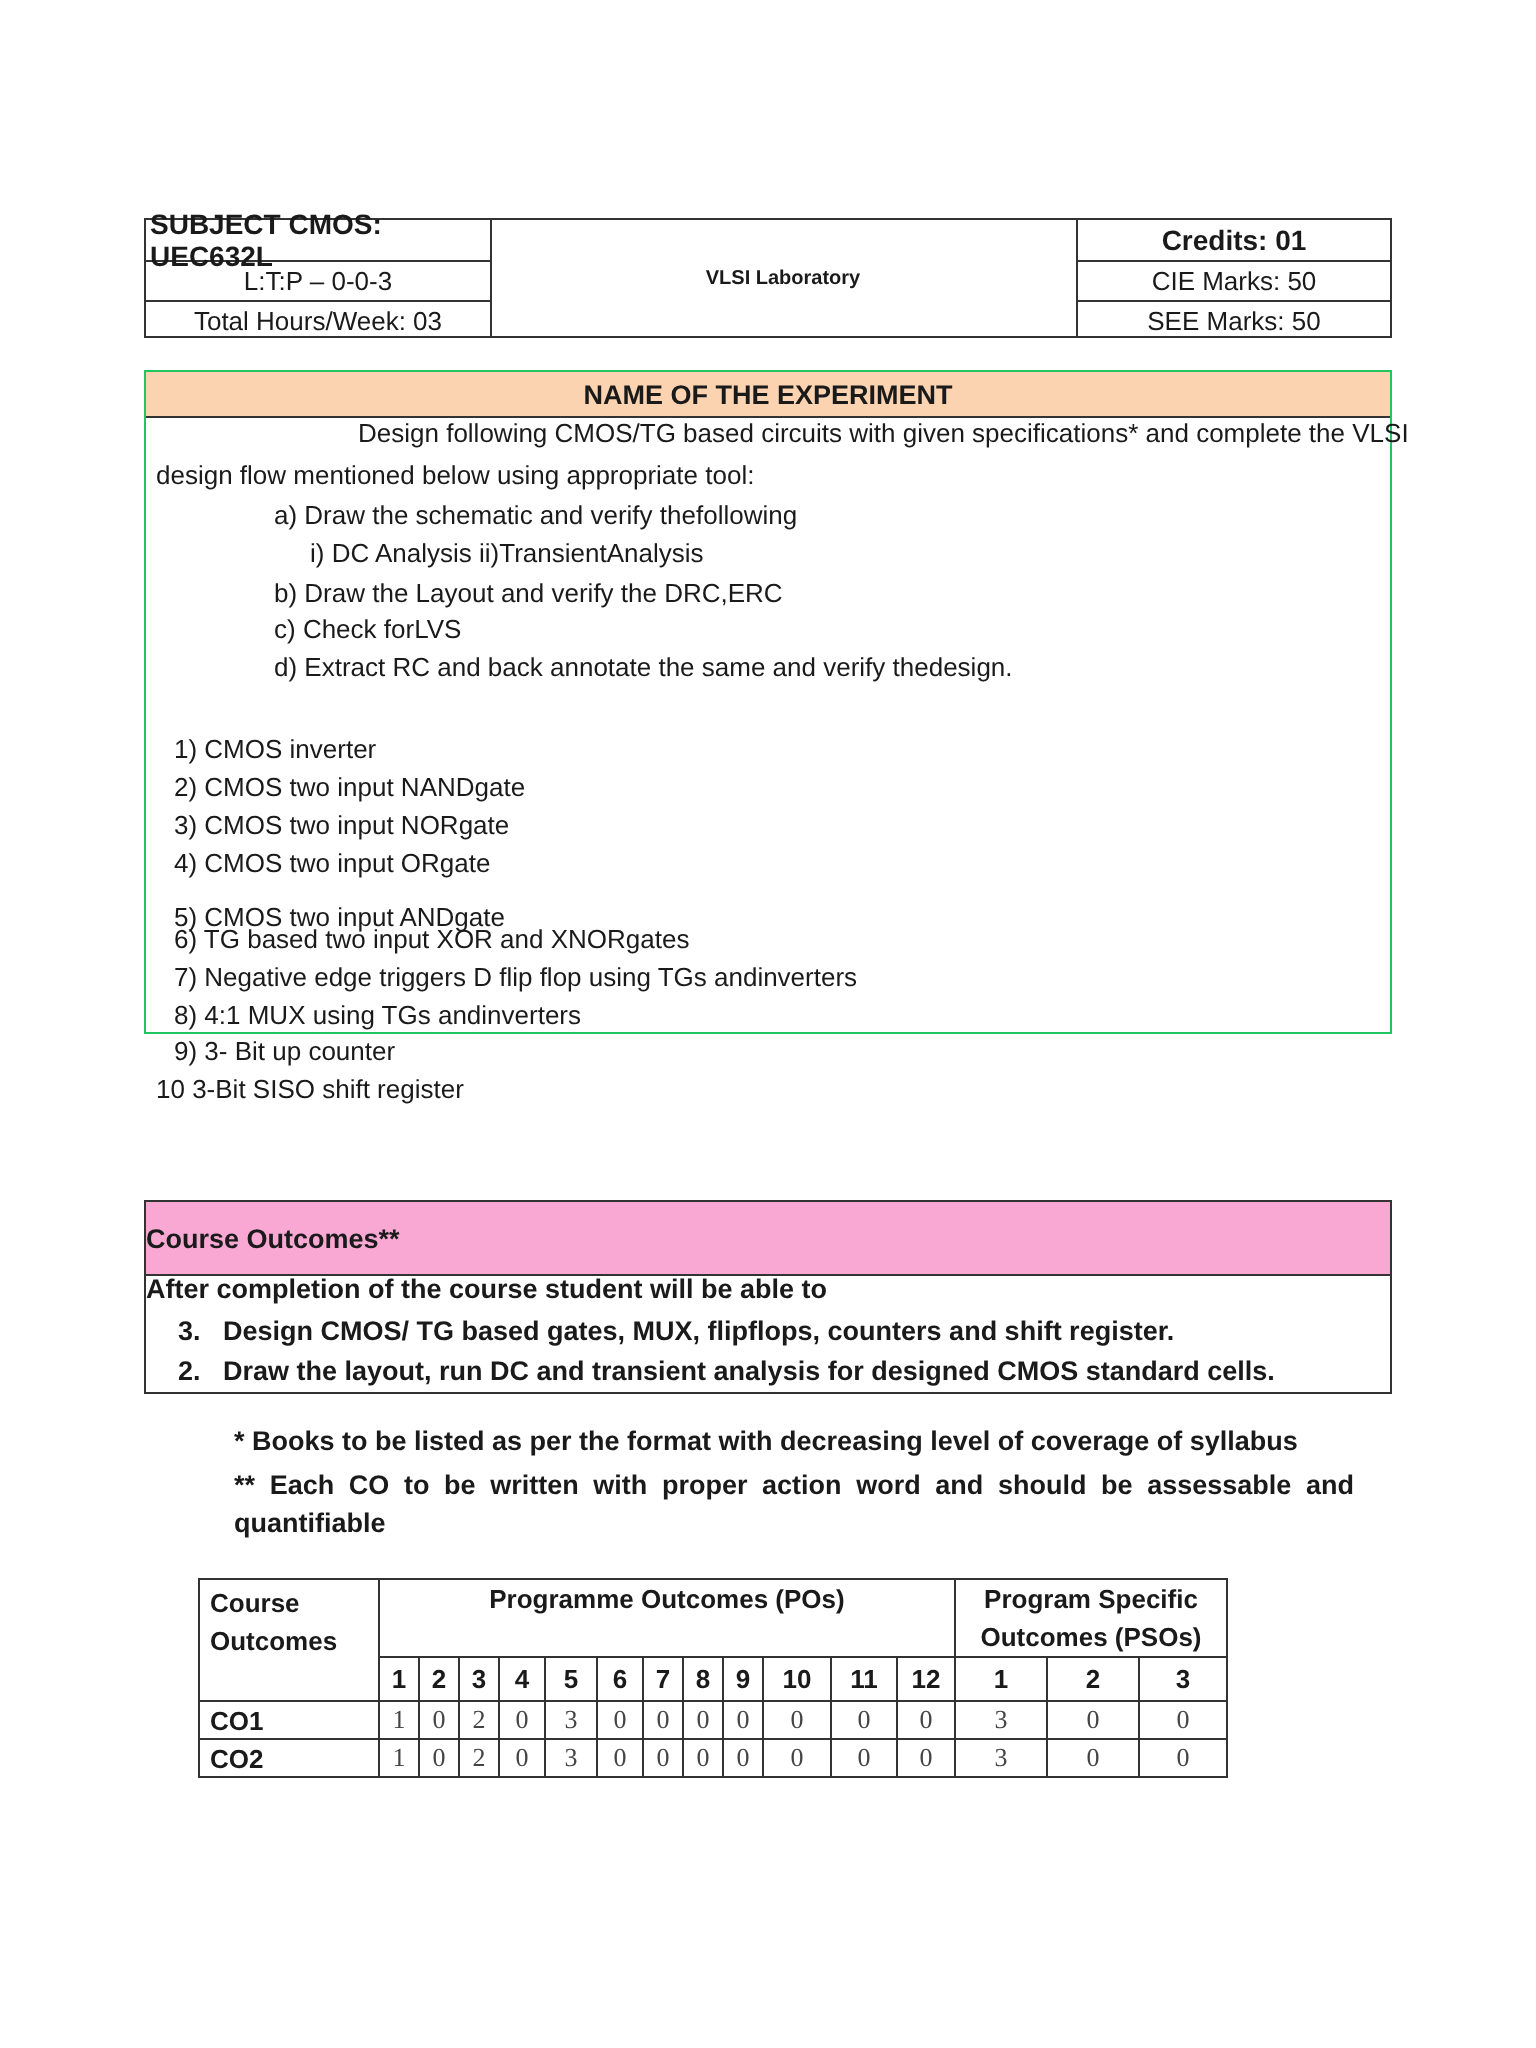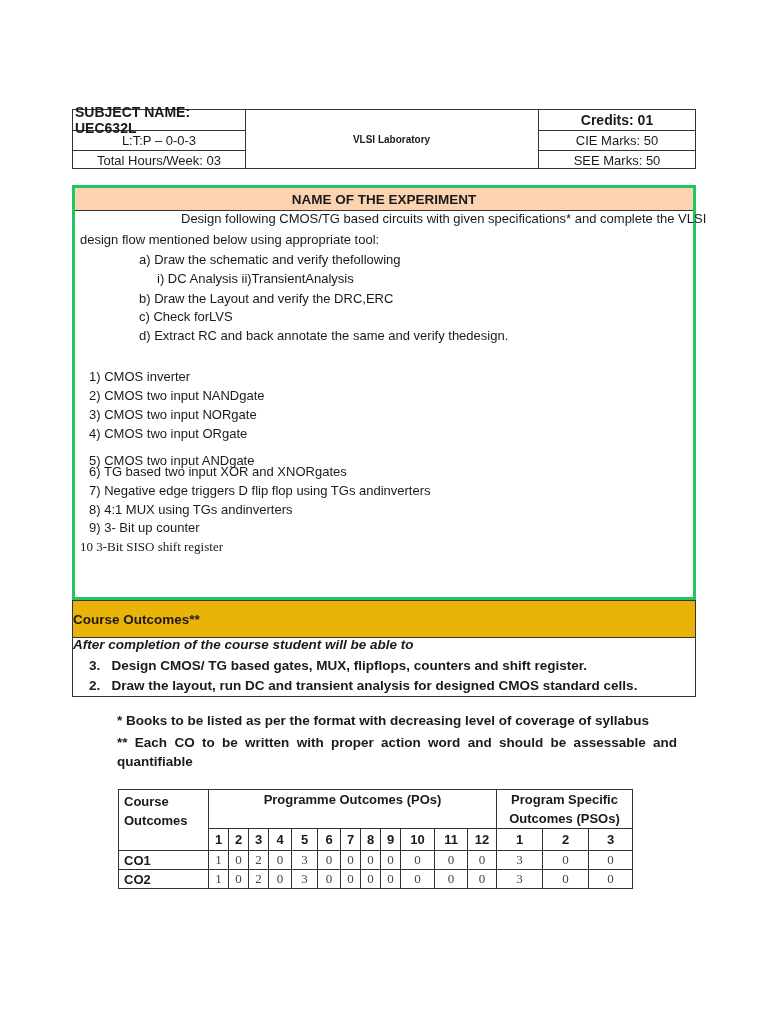--- a/index.html
+++ b/index.html
@@ -14,51 +14,51 @@
   .hdr .c2 { left:172px; width:293px; display:flex; align-items:center; justify-content:center;
              font-weight:bold; font-size:10px; }
   .hdr .c3 { left:465px; right:0; border-left:1px solid #333;text-align:center; }
   .hdr .cell { height:20px; box-sizing:border-box; display:flex; align-items:center; justify-content:center;
                font-size:13px; }
   .hdr .cell + .cell { border-top:1px solid #333; }
   .hdr .cell.left { justify-content:flex-start; padding-left:2px; }
   .hdr .cell.bold { font-weight:bold; font-size:14px; }
 
   
-  .exp { position:absolute; left:72px; top:185px; width:624px; height:415px;
-         border:3px solid #22c55e; box-sizing:border-box;text-align:right; }
+  .exp { position:absolute; left:72px; top:185px; width:624px; height:332px;
+         border:1px solid #22c55e; box-sizing:border-box;text-align:right; }
   .exp-head { height:22px; background:#fbd3b0; border-bottom:1px solid #333;
               display:flex; align-items:center; justify-content:center;
               font-weight:bold; font-size:13.5px; }
   .exp .line { position:absolute; font-size:13px; white-space:nowrap; }
 
   
   .co { position:absolute; left:72px; top:600px; width:624px; height:97px;
         border:1px solid #333; box-sizing:border-box; border-top:none; }
-  .co-head { height:36px; background:#eab308; border-top:1px solid #333; border-bottom:1px solid #333;
+  .co-head { height:36px; background:#f9a8d4; border-top:1px solid #333; border-bottom:1px solid #333;
              display:flex; align-items:center; font-weight:bold; font-size:13.5px; }
   .co .line { position:absolute; font-size:13.5px; font-weight:bold; white-space:nowrap; }
 
   
   .note { position:absolute; left:117px; width:560px; font-size:13.5px; font-weight:bold; }
 
   
-  table.map { position:absolute; left:118px; top:789px; border-collapse:collapse;
+  table.map { position:absolute; left:99px; top:789px; border-collapse:collapse;
               font-size:13px;border-radius:28px; }
   table.map td { border:1px solid #333; padding:0; text-align:center; height:18px; }
   table.map td.hd { font-weight:bold; }
   table.map td.val { font-family:"Liberation Serif", "DejaVu Serif", serif; font-weight:normal; color:#444; }
   table.map td.lbl { text-align:left; padding-left:5px; font-weight:bold; }
 </style>
 </head>
 <body>
 
 <div class="hdr">
   <div class="col c1">
-    <div class="cell left bold">SUBJECT NAME: UEC632L</div>
+    <div class="cell left bold">SUBJECT CMOS: UEC632L</div>
     <div class="cell">L:T:P – 0-0-3</div>
     <div class="cell">Total Hours/Week: 03</div>
   </div>
   <div class="col c2">VLSI Laboratory</div>
   <div class="col c3">
     <div class="cell bold">Credits: 01</div>
     <div class="cell">CIE Marks: 50</div>
     <div class="cell">SEE Marks: 50</div>
   </div>
 </div>
@@ -75,28 +75,28 @@
 
   <div class="line" style="left:14px; top:181px;">1) CMOS inverter</div>
   <div class="line" style="left:14px; top:200px;">2) CMOS two input NANDgate</div>
   <div class="line" style="left:14px; top:219px;">3) CMOS two input NORgate</div>
   <div class="line" style="left:14px; top:238px;">4) CMOS two input ORgate</div>
   <div class="line" style="left:14px; top:265px;">5) CMOS two input ANDgate</div>
   <div class="line" style="left:14px; top:276px;">6) TG based two input XOR and XNORgates</div>
   <div class="line" style="left:14px; top:295px;">7) Negative edge triggers D flip flop using TGs andinverters</div>
   <div class="line" style="left:14px; top:314px;">8) 4:1 MUX using TGs andinverters</div>
   <div class="line" style="left:14px; top:332px;">9) 3- Bit up counter</div>
-  <div class="line" style="left:5px; top:351px;font-family:Liberation Serif, serif;">10 3-Bit SISO shift register</div>
+  <div class="line" style="left:5px; top:351px;">10 3-Bit SISO shift register</div>
 
   <div class="line" style="left:6px; top:414px; font-style:italic;">*An appropriate constraint should be given</div>
 </div>
 
 <div class="co">
   <div class="co-head">Course Outcomes**</div>
-  <div class="line" style="left:0px; top:37px;font-style:italic;">After completion of the course student will be able to</div>
+  <div class="line" style="left:0px; top:37px;">After completion of the course student will be able to</div>
   <div class="line" style="left:16px; top:58px; white-space:pre;">3.   Design CMOS/ TG based gates, MUX, flipflops, counters and shift register.</div>
   <div class="line" style="left:16px; top:78px; white-space:pre;">2.   Draw the layout, run DC and transient analysis for designed CMOS standard cells.</div>
 </div>
 
 <div class="note" style="top:713px;">* Books to be listed as per the format with decreasing level of coverage of syllabus</div>
 <div class="note" style="top:733px; text-align:justify; line-height:19px;">** Each CO to be written with proper action word and should be assessable and quantifiable</div>
 
 <table class="map">
   <tbody>
       <tr style="height:38px;">

